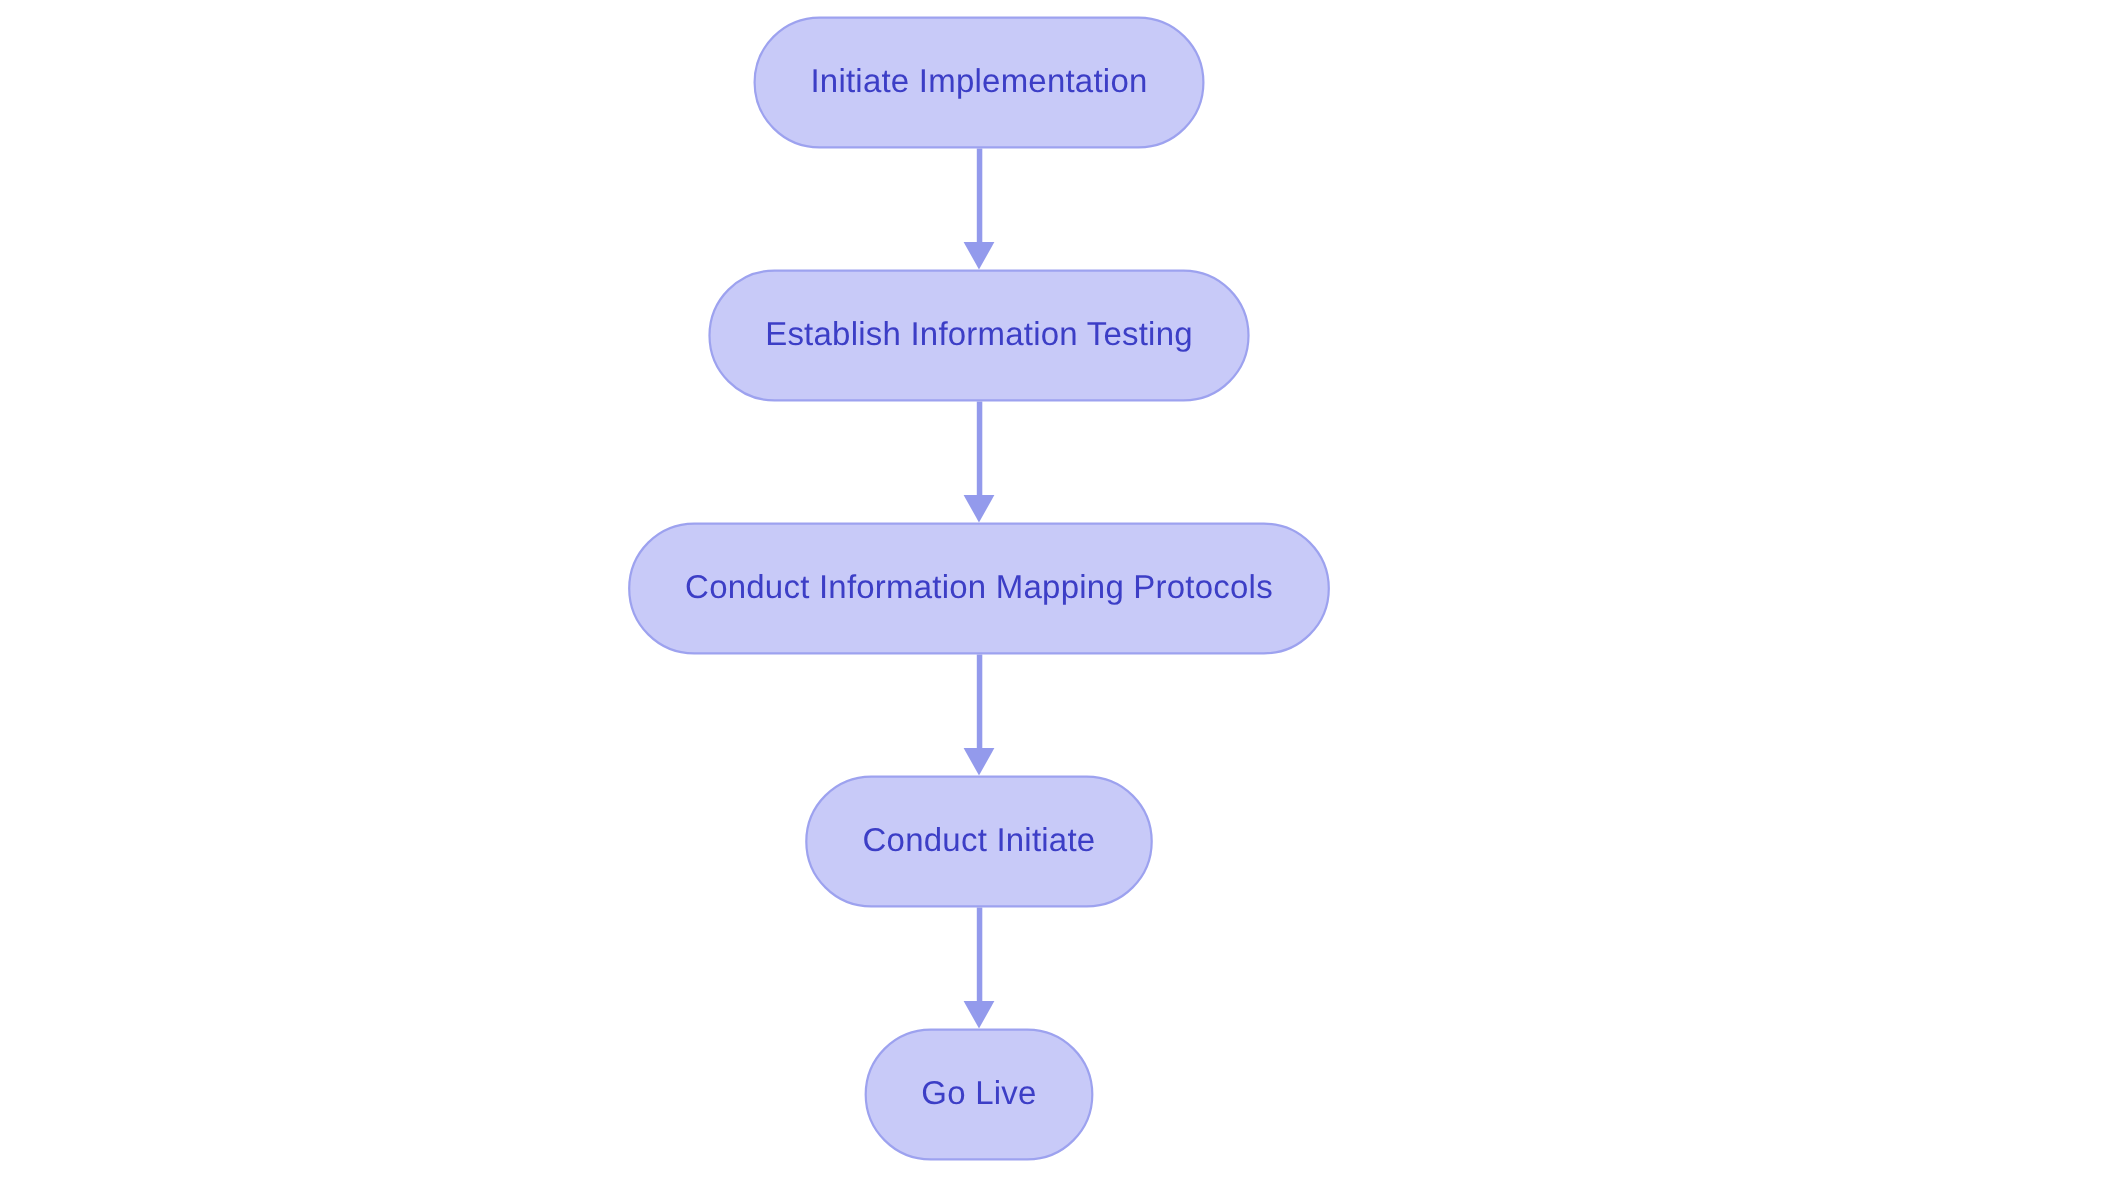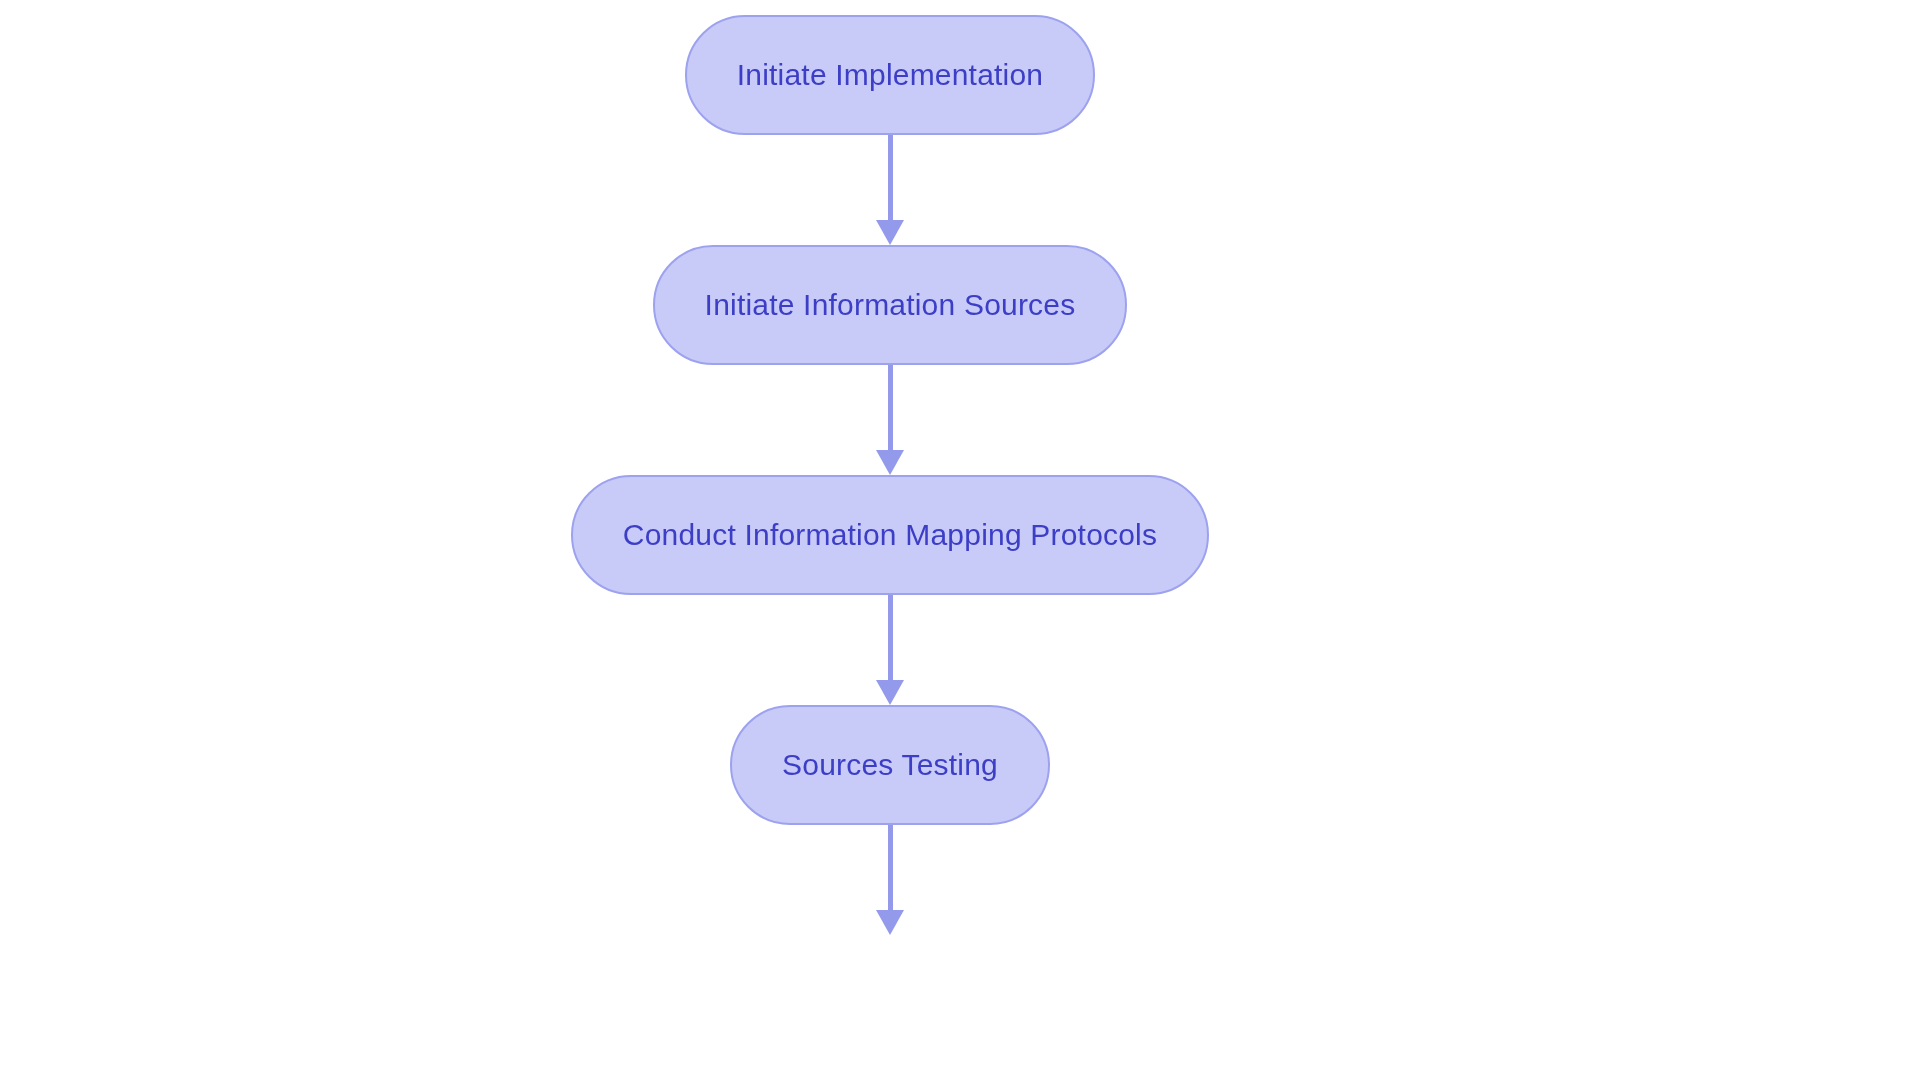--- a/index.html
+++ b/index.html
@@ -72,40 +72,43 @@
   <div class="node">
     <span class="node-label">Initiate Implementation</span>
   </div>
 
   <div class="connector">
     <div class="edge-line"></div>
     <div class="arrowhead"></div>
   </div>
 
   <div class="node">
-    <span class="node-label">Initiate Information Sources</span>
+    <span class="node-label">Establish Information Testing</span>
   </div>
 
   <div class="connector">
     <div class="edge-line"></div>
     <div class="arrowhead"></div>
   </div>
 
   <div class="node">
     <span class="node-label">Conduct Information Mapping Protocols</span>
   </div>
 
   <div class="connector">
     <div class="edge-line"></div>
     <div class="arrowhead"></div>
   </div>
 
   <div class="node">
-    <span class="node-label">Sources Testing</span>
+    <span class="node-label">Conduct Initiate</span>
   </div>
 
   <div class="connector">
     <div class="edge-line"></div>
     <div class="arrowhead"></div>
   </div>
 
+  <div class="node">
+    <span class="node-label">Go Live</span>
+  </div>
 
 </div>
 
 </body></html>

